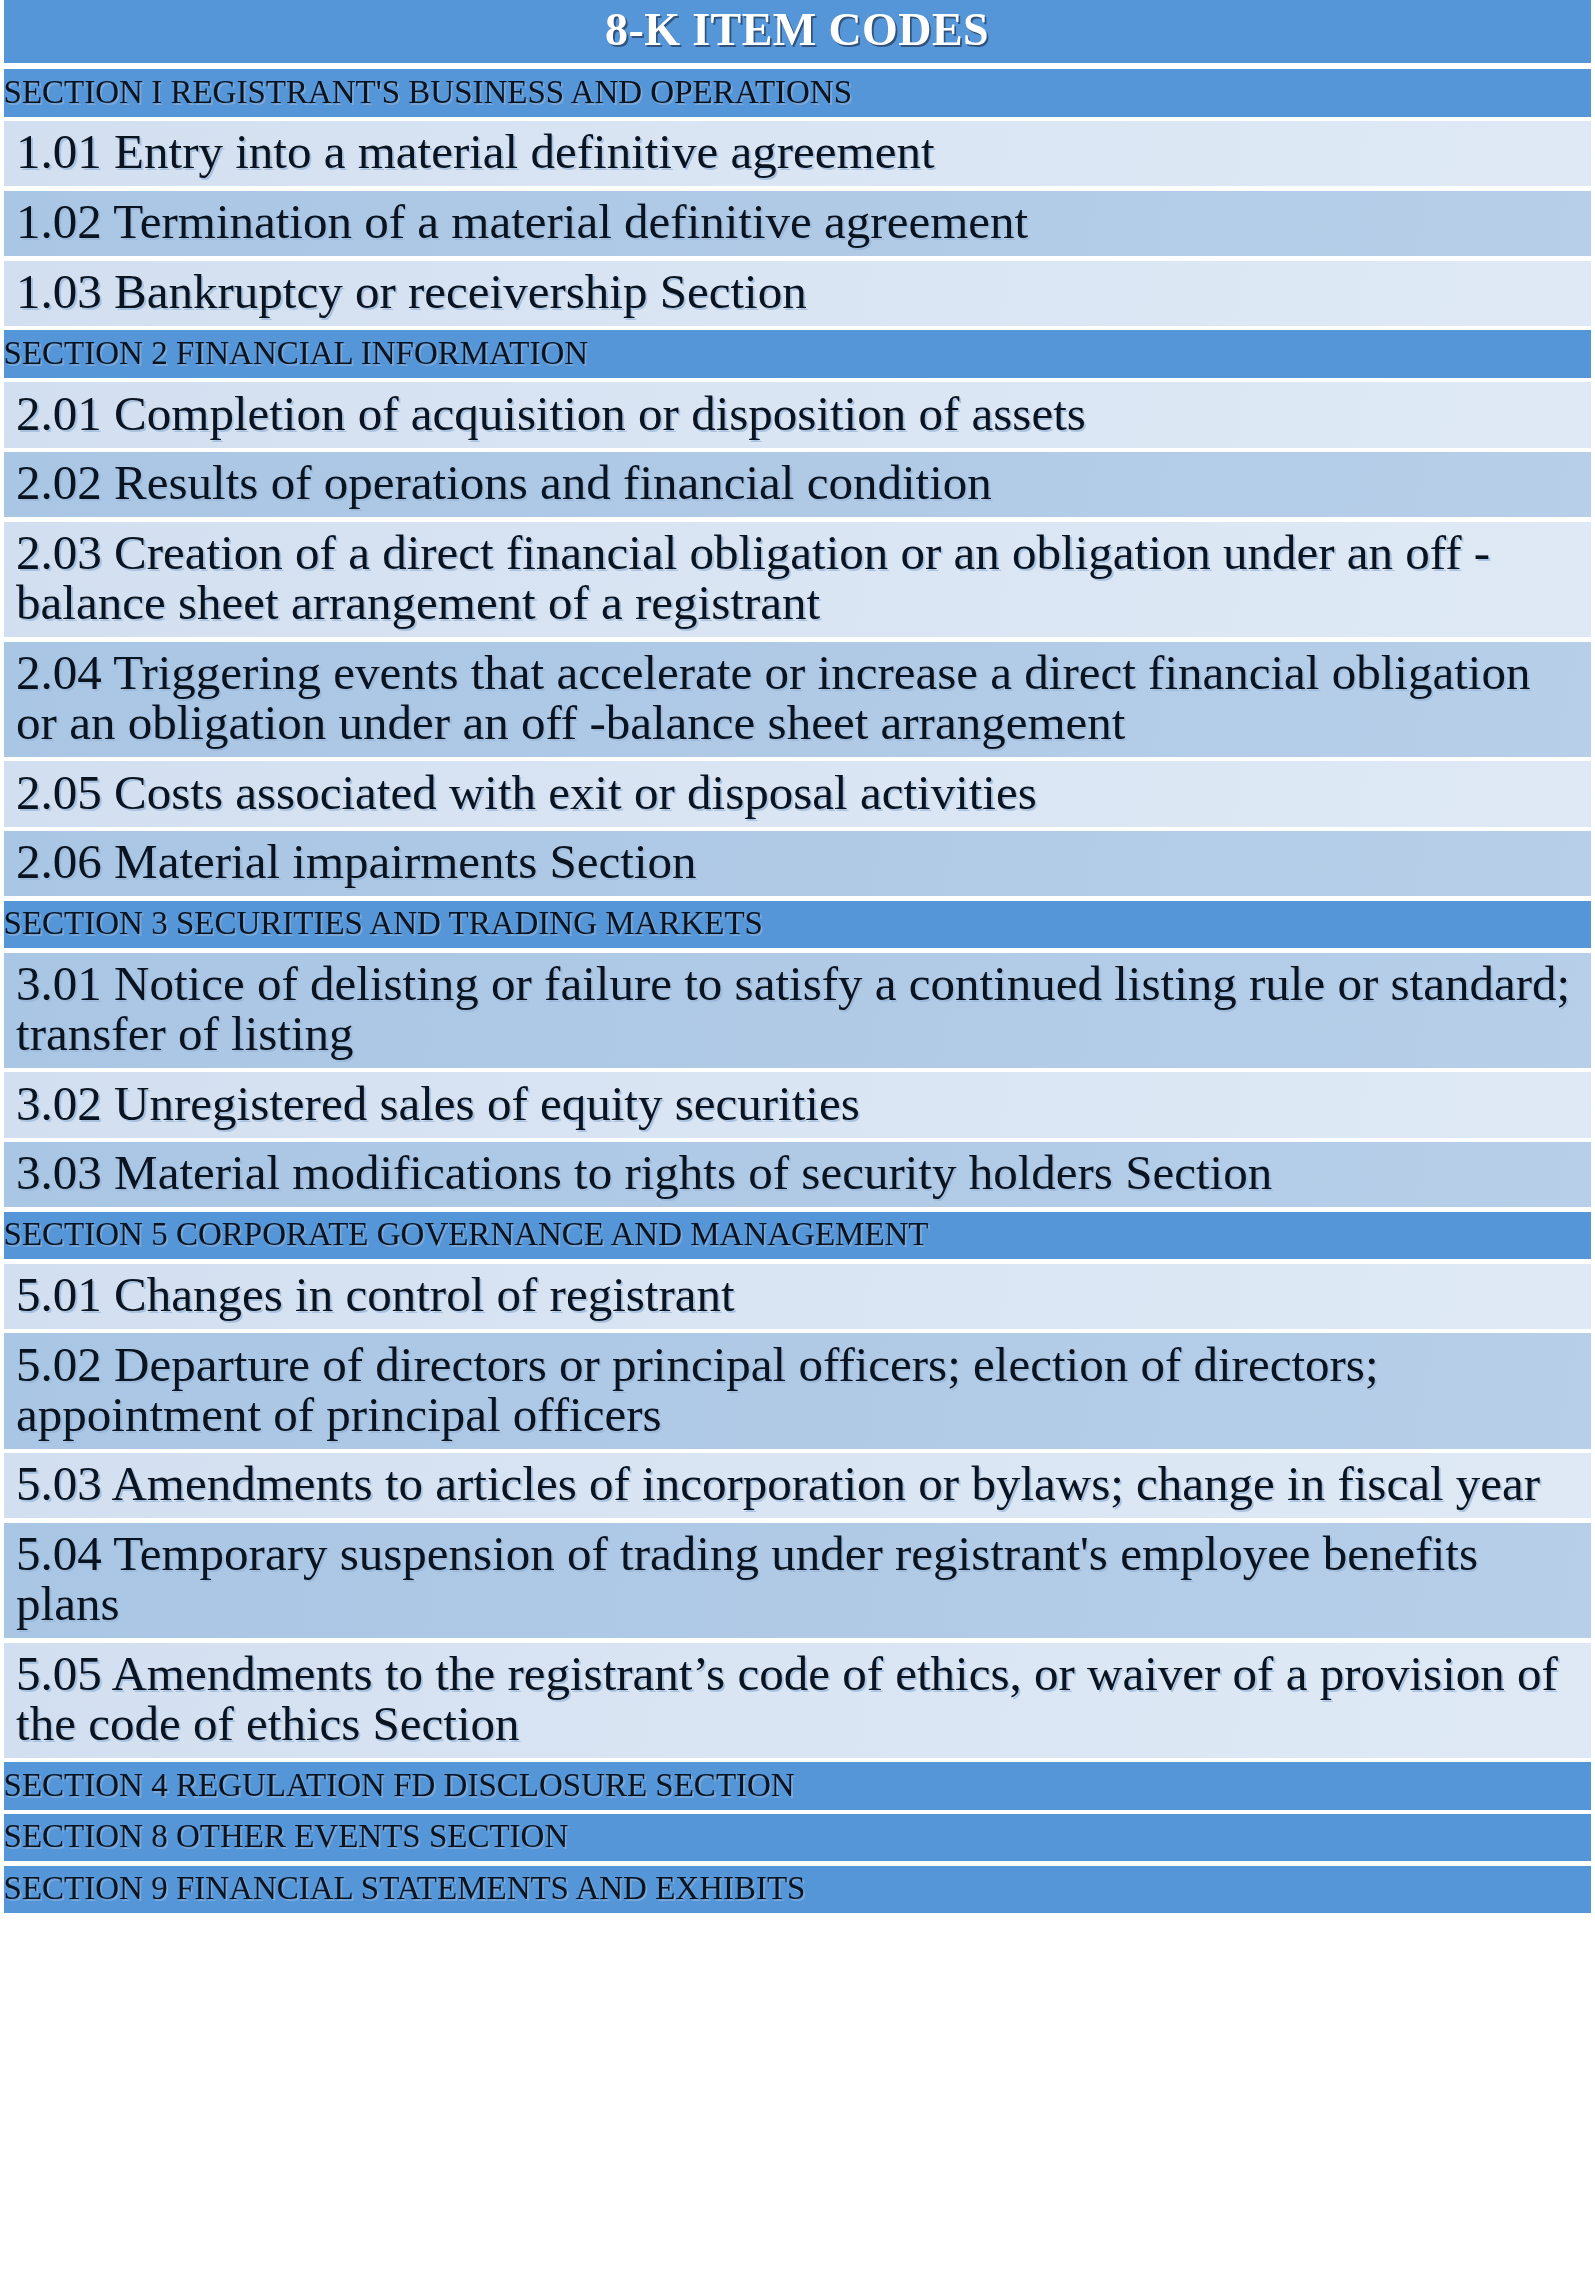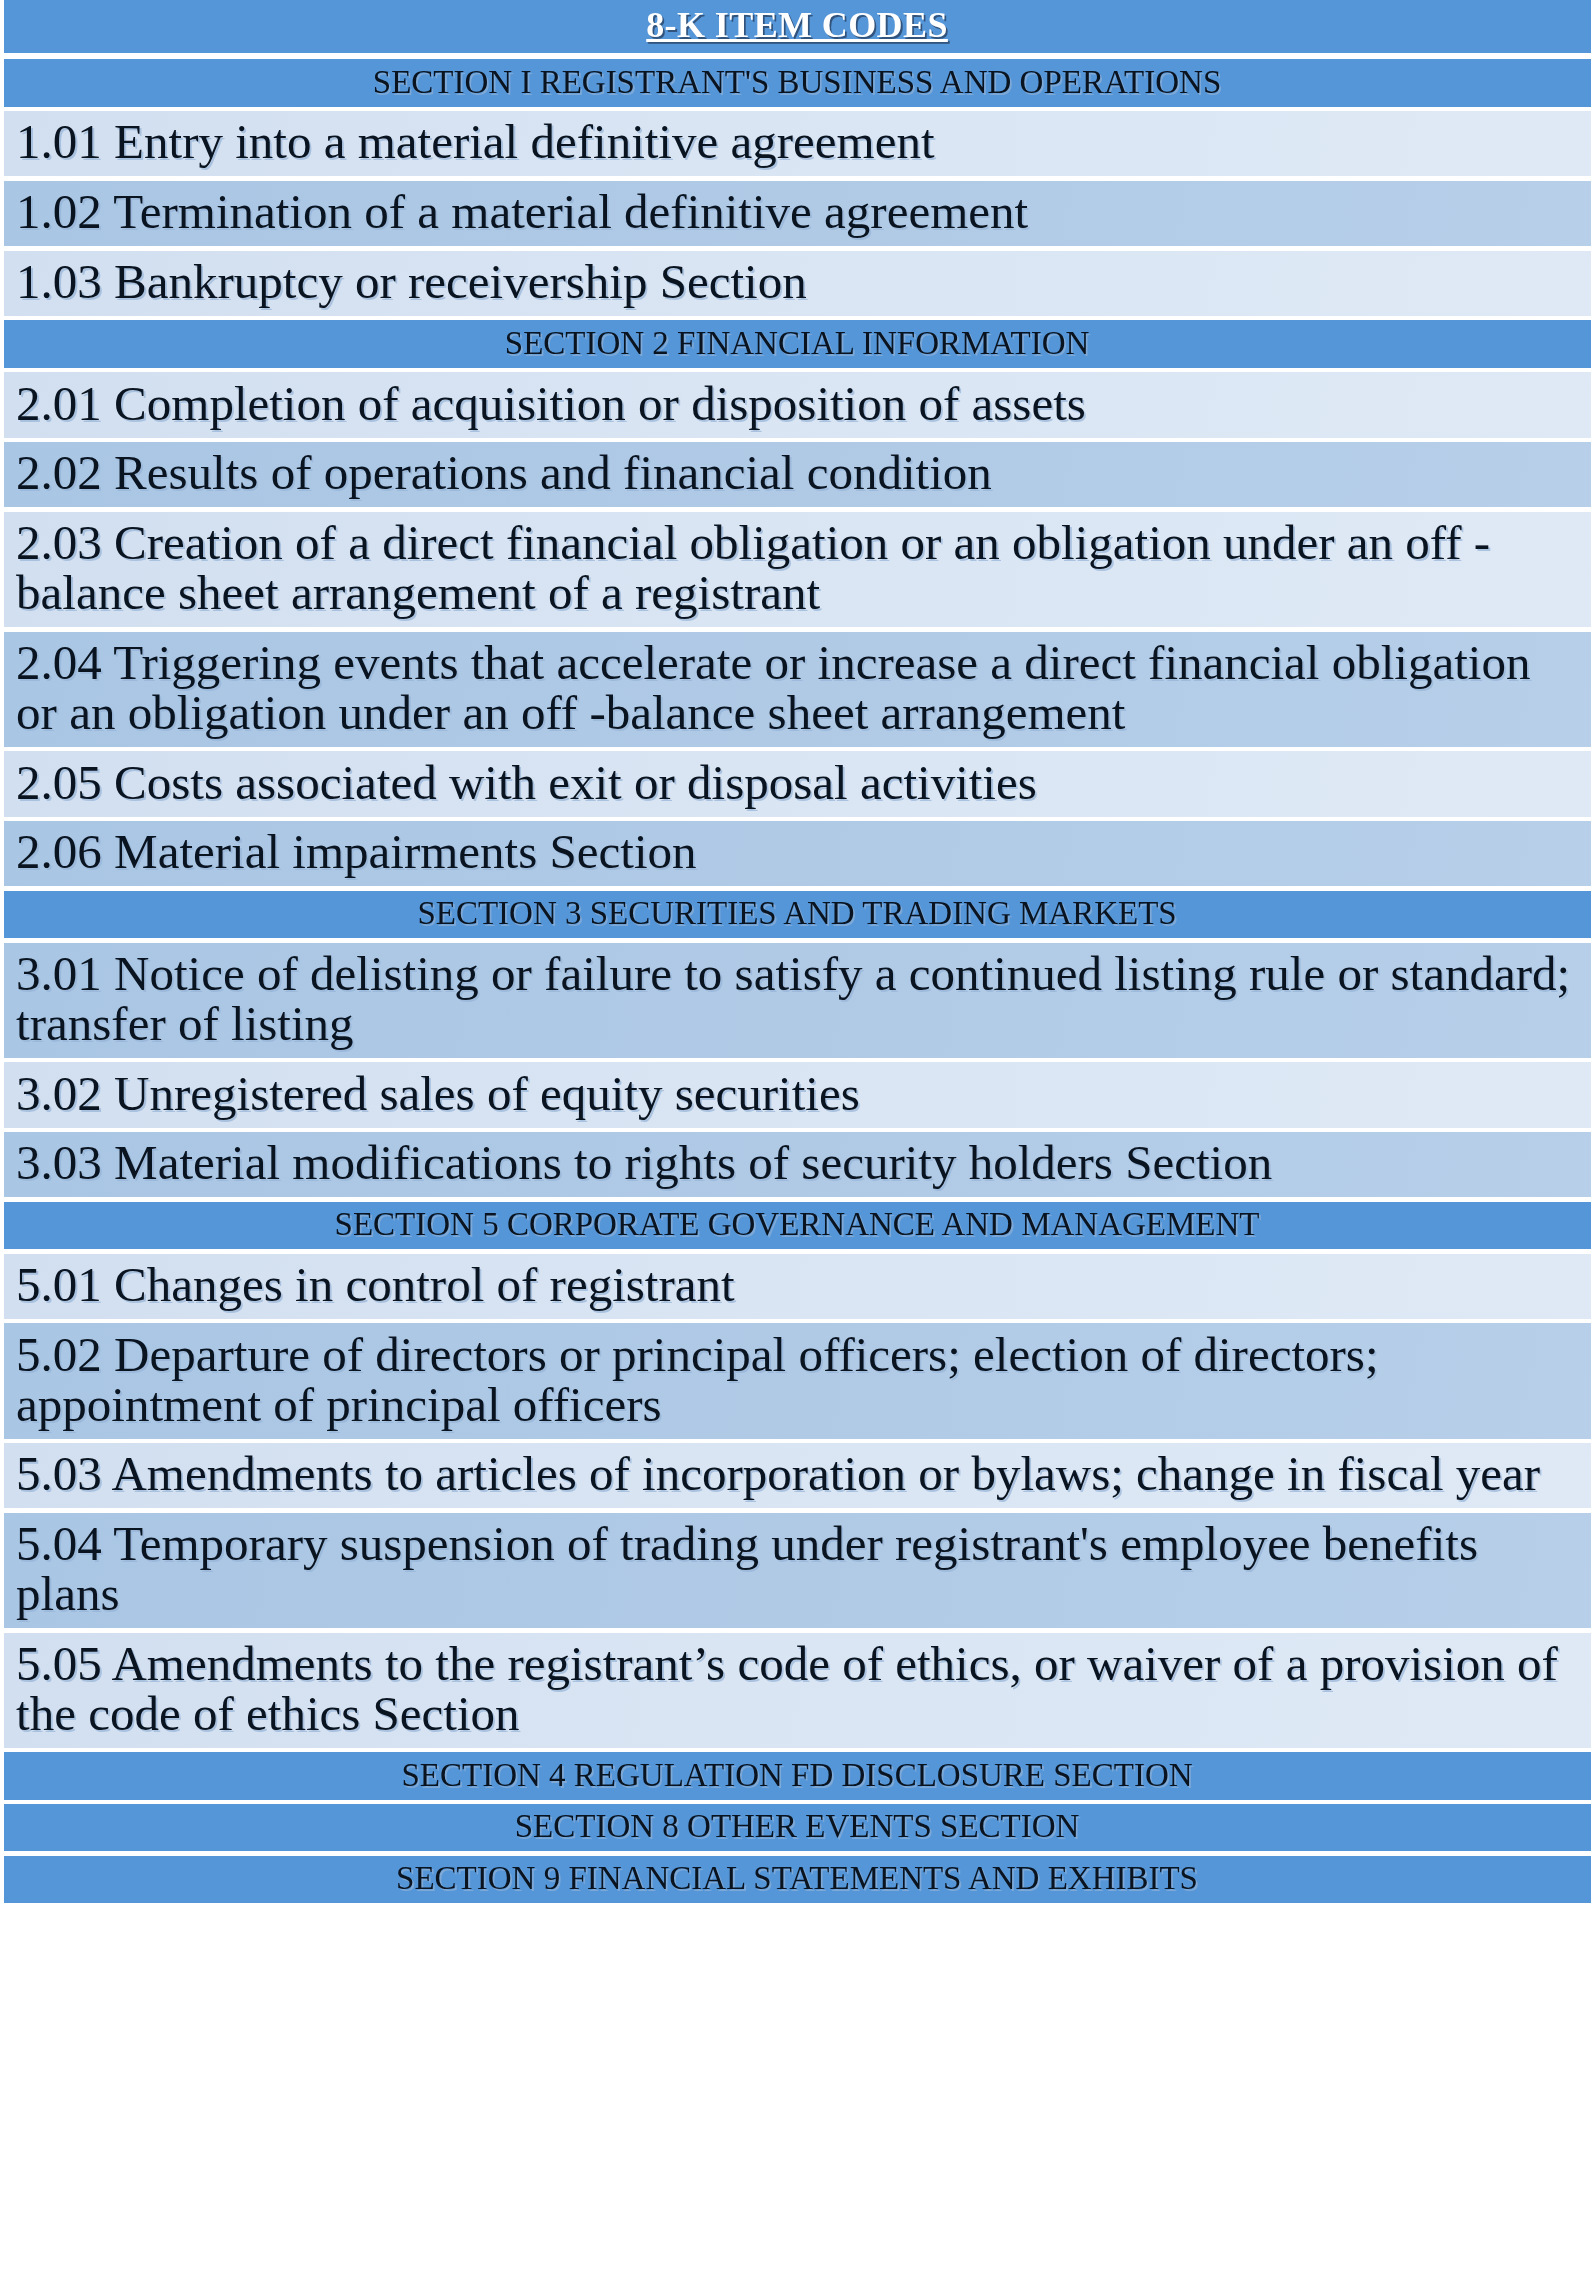--- a/index.html
+++ b/index.html
@@ -18,37 +18,35 @@
     width: 1595px;
     box-sizing: border-box;
     padding: 0 4.5px 0 3.6px;
   }
 
   
   .title-row {
     background: #5596d8;
     color: #ffffff;
     font-weight: bold;
-    font-size: 36px;
+    font-size: 46px;
     line-height: 1.0;
     text-align: center;
     padding: 7.2px 0 9.9px 0;
     letter-spacing: 0.4px;
     text-shadow: 1.8px 1.8px 0 rgba(20,30,50,0.55);
     margin-bottom: 6.3px;
-    text-decoration: underline;
   }
 
   
   .section-row {
     background: #5596d8;
     color: #0a1420;
     font-size: 33px;
     line-height: 1.0;
-    text-align: center;
     padding: 6.3px 0 8px 0;
     margin-bottom: 4.5px;
     text-shadow: 1.8px 1.8px 0 rgba(140,175,215,0.75);
     white-space: nowrap;
   }
 
   
   .item-row {
     color: #0a1420;
     font-size: 49px;

